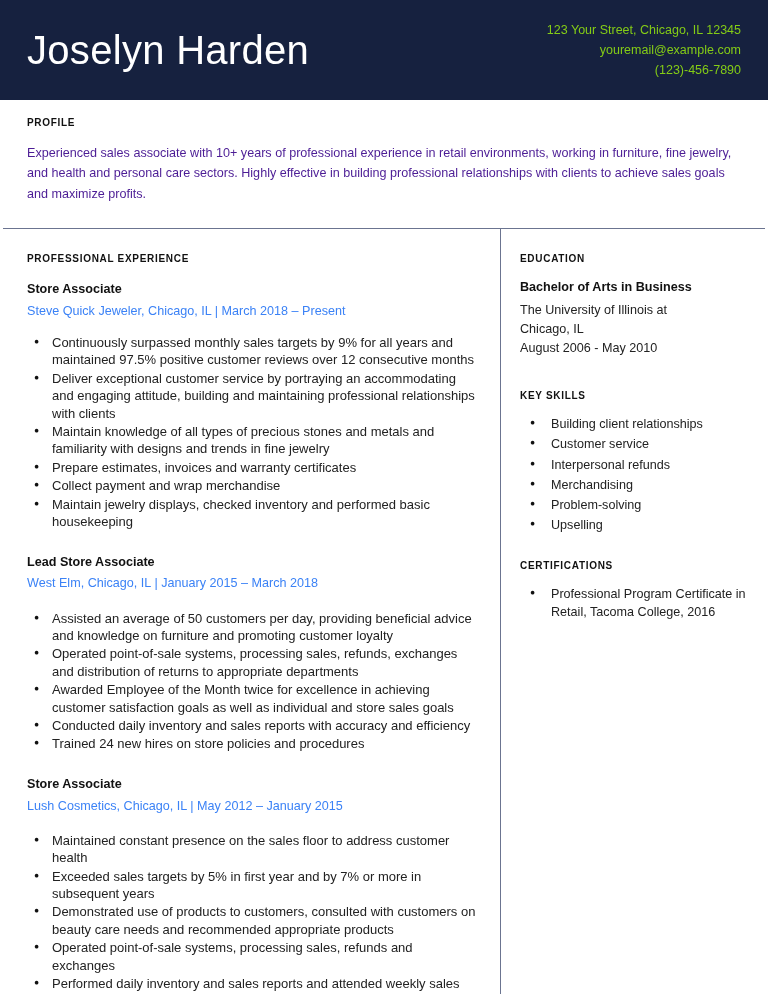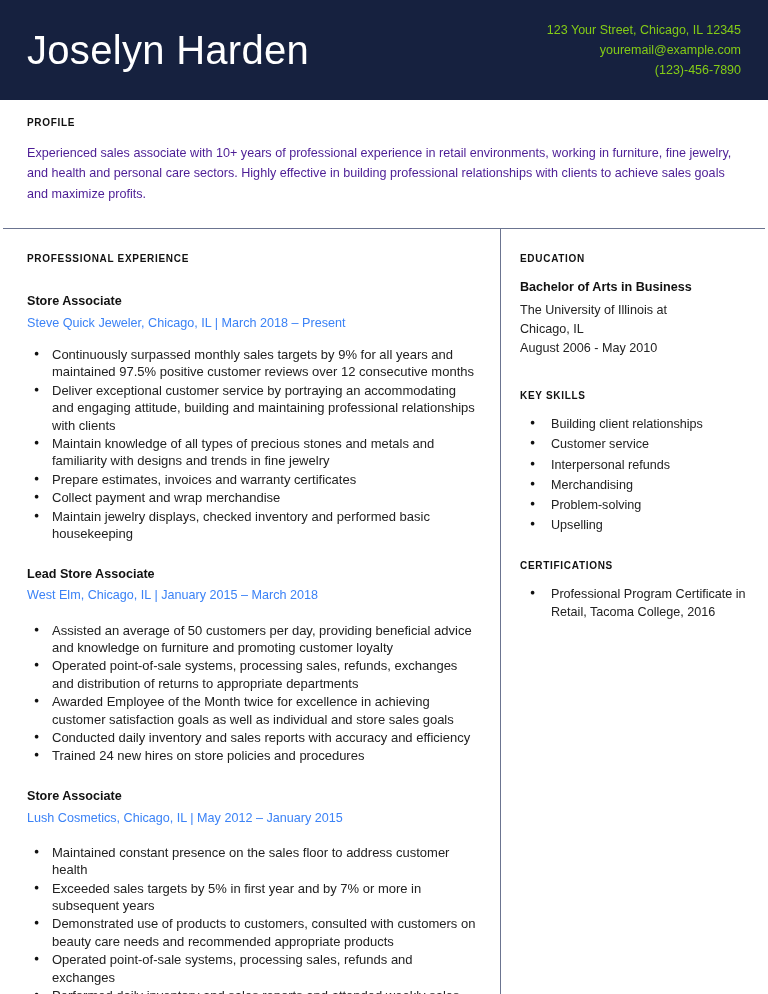--- a/index.html
+++ b/index.html
@@ -215,21 +215,21 @@
     <div class="sec-head">PROFILE</div>
     <div class="profile-text">Experienced sales associate with 10+ years of professional experience in retail environments, working in furniture, fine jewelry, and health and personal care sectors. Highly effective in building professional relationships with clients to achieve sales goals and maximize profits.</div>
   </div>
 
   <div class="hrule"></div>
   <div class="vrule"></div>
 
   <div class="body">
 
     <div class="col-left">
-      <div class="sec-head" style="margin-bottom:28px;">PROFESSIONAL EXPERIENCE</div>
+      <div class="sec-head" style="margin-bottom:16px;">PROFESSIONAL EXPERIENCE</div>
 
       <div class="job">
         <div class="job-title">Store Associate</div>
         <div class="job-meta">Steve Quick Jeweler, Chicago, IL | March 2018 – Present</div>
         <ul class="bullets">
           <li>Continuously surpassed monthly sales targets by 9% for all years and maintained 97.5% positive customer reviews over 12 consecutive months</li>
           <li>Deliver exceptional customer service by portraying an accommodating and engaging attitude, building and maintaining professional relationships with clients</li>
           <li>Maintain knowledge of all types of precious stones and metals and familiarity with designs and trends in fine jewelry</li>
           <li>Prepare estimates, invoices and warranty certificates</li>
           <li>Collect payment and wrap merchandise</li>

